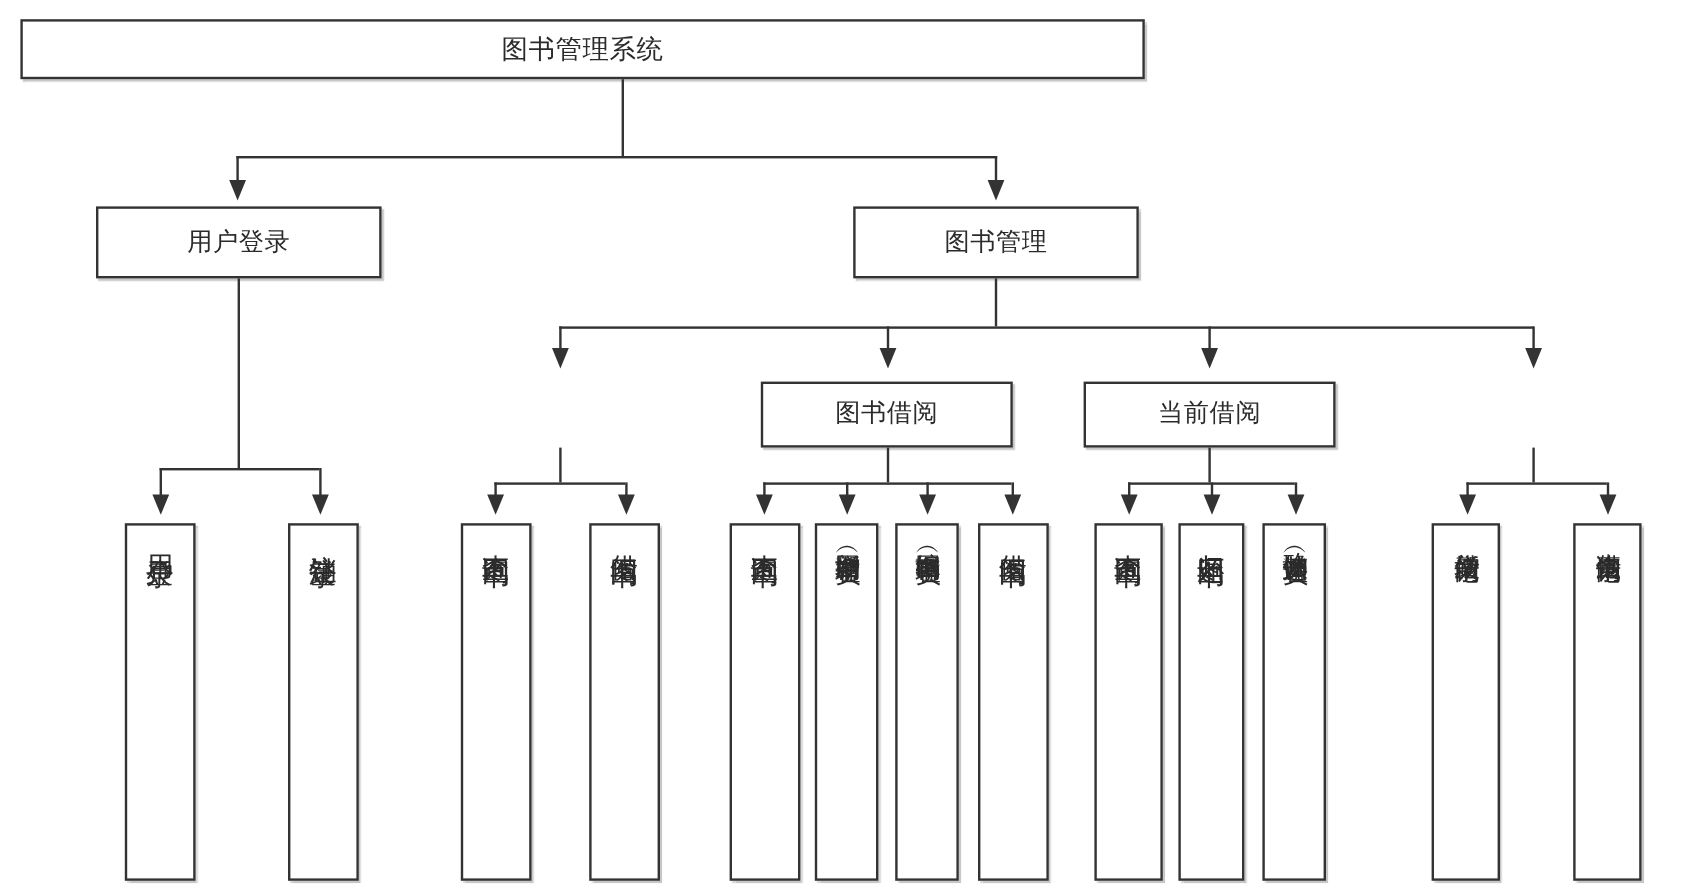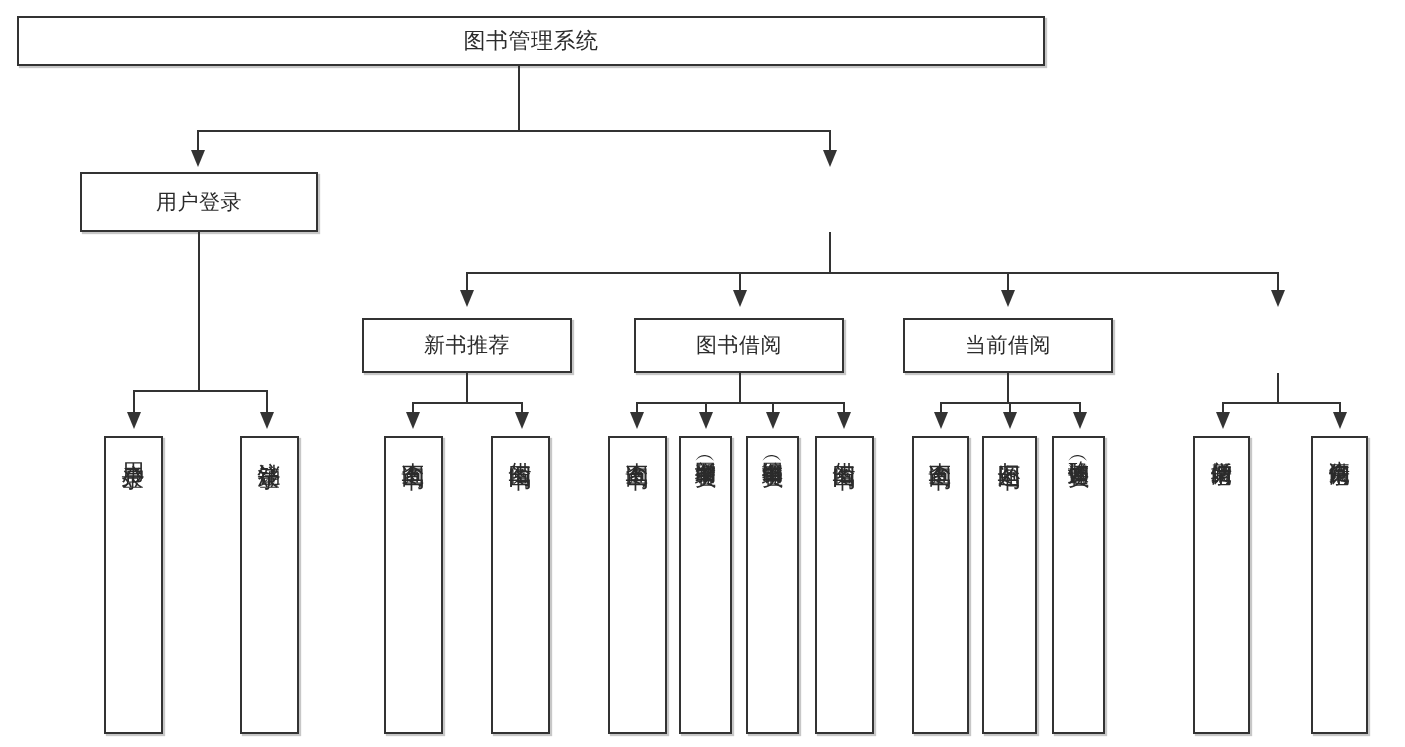--- a/index.html
+++ b/index.html
@@ -85,57 +85,57 @@
     letter-spacing: 0.5px;
     white-space: nowrap;
     font-family: "Liberation Sans", "DejaVu Sans", sans-serif;
   }
 </style>
 </head>
 <body>
 
 <div id="canvas">
 
-  <div class="node root horiz" style="left:17px; top:16px; width:1028px; height:50px;">
+  <div class="node root horiz" style="left:17px; top:16px; width:937px; height:50px;">
     <span class="label">图书管理系统</span>
   </div>
 
   <div class="vline" style="left:518px; top:66px; height:64px;"></div>
   <div class="hline" style="left:197px; top:130px; width:634px;"></div>
   <div class="vline" style="left:197px; top:130px; height:25px;"></div>
   <div class="arrow" style="left:191px; top:150px;"></div>
   <div class="vline" style="left:829px; top:130px; height:25px;"></div>
   <div class="arrow" style="left:823px; top:150px;"></div>
 
   <div class="node horiz" style="left:80px; top:172px; width:238px; height:60px;">
     <span class="label">用户登录</span>
   </div>
 
+  <div class="node horiz" style="left:711px; top:172px; width:238px; height:60px;">
+    <span class="label">图书管理</span>
+  </div>
 
   <div class="vline" style="left:198px; top:232px; height:158px;"></div>
   <div class="hline" style="left:133px; top:390px; width:133px;"></div>
   <div class="vline" style="left:133px; top:390px; height:27px;"></div>
   <div class="arrow" style="left:127px; top:412px;"></div>
   <div class="vline" style="left:266px; top:390px; height:27px;"></div>
   <div class="arrow" style="left:260px; top:412px;"></div>
 
   <div class="vline" style="left:829px; top:232px; height:40px;"></div>
   <div class="hline" style="left:466px; top:272px; width:812px;"></div>
   <div class="vline" style="left:466px; top:272px; height:22px;"></div>
   <div class="arrow" style="left:460px; top:290px;"></div>
   <div class="vline" style="left:739px; top:272px; height:22px;"></div>
   <div class="arrow" style="left:733px; top:290px;"></div>
   <div class="vline" style="left:1007px; top:272px; height:22px;"></div>
   <div class="arrow" style="left:1001px; top:290px;"></div>
   <div class="vline" style="left:1277px; top:272px; height:22px;"></div>
   <div class="arrow" style="left:1271px; top:290px;"></div>
 
-  <div class="node horiz" style="left:362px; top:318px; width:210px; height:55px;">
-    <span class="label">新书推荐</span>
-  </div>
   <div class="node horiz" style="left:903px; top:318px; width:210px; height:55px;">
     <span class="label">当前借阅</span>
   </div>
   <div class="node horiz" style="left:634px; top:318px; width:210px; height:55px;">
     <span class="label">图书借阅</span>
   </div>
 
   <div class="vline" style="left:466px; top:373px; height:29px;"></div>
   <div class="hline" style="left:412px; top:402px; width:109px;"></div>
   <div class="vline" style="left:412px; top:402px; height:15px;"></div>

